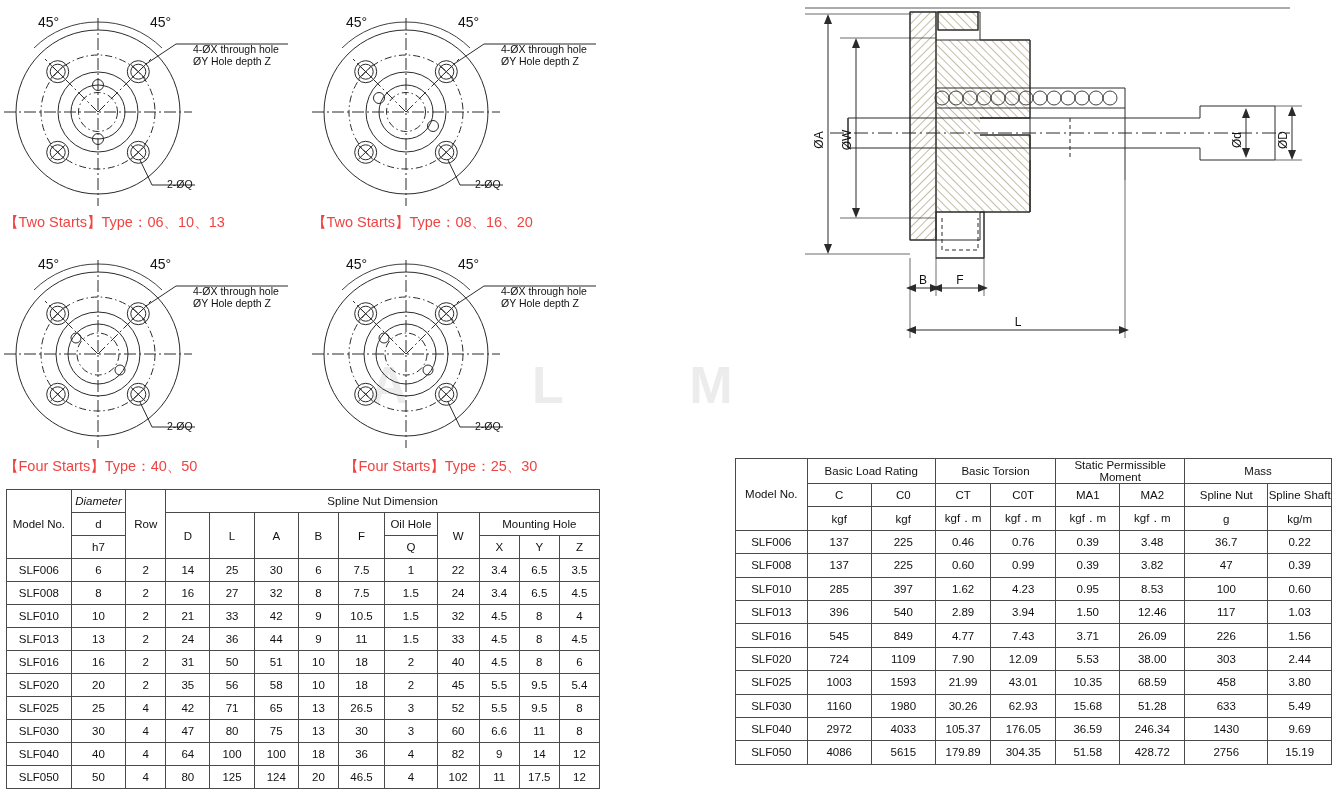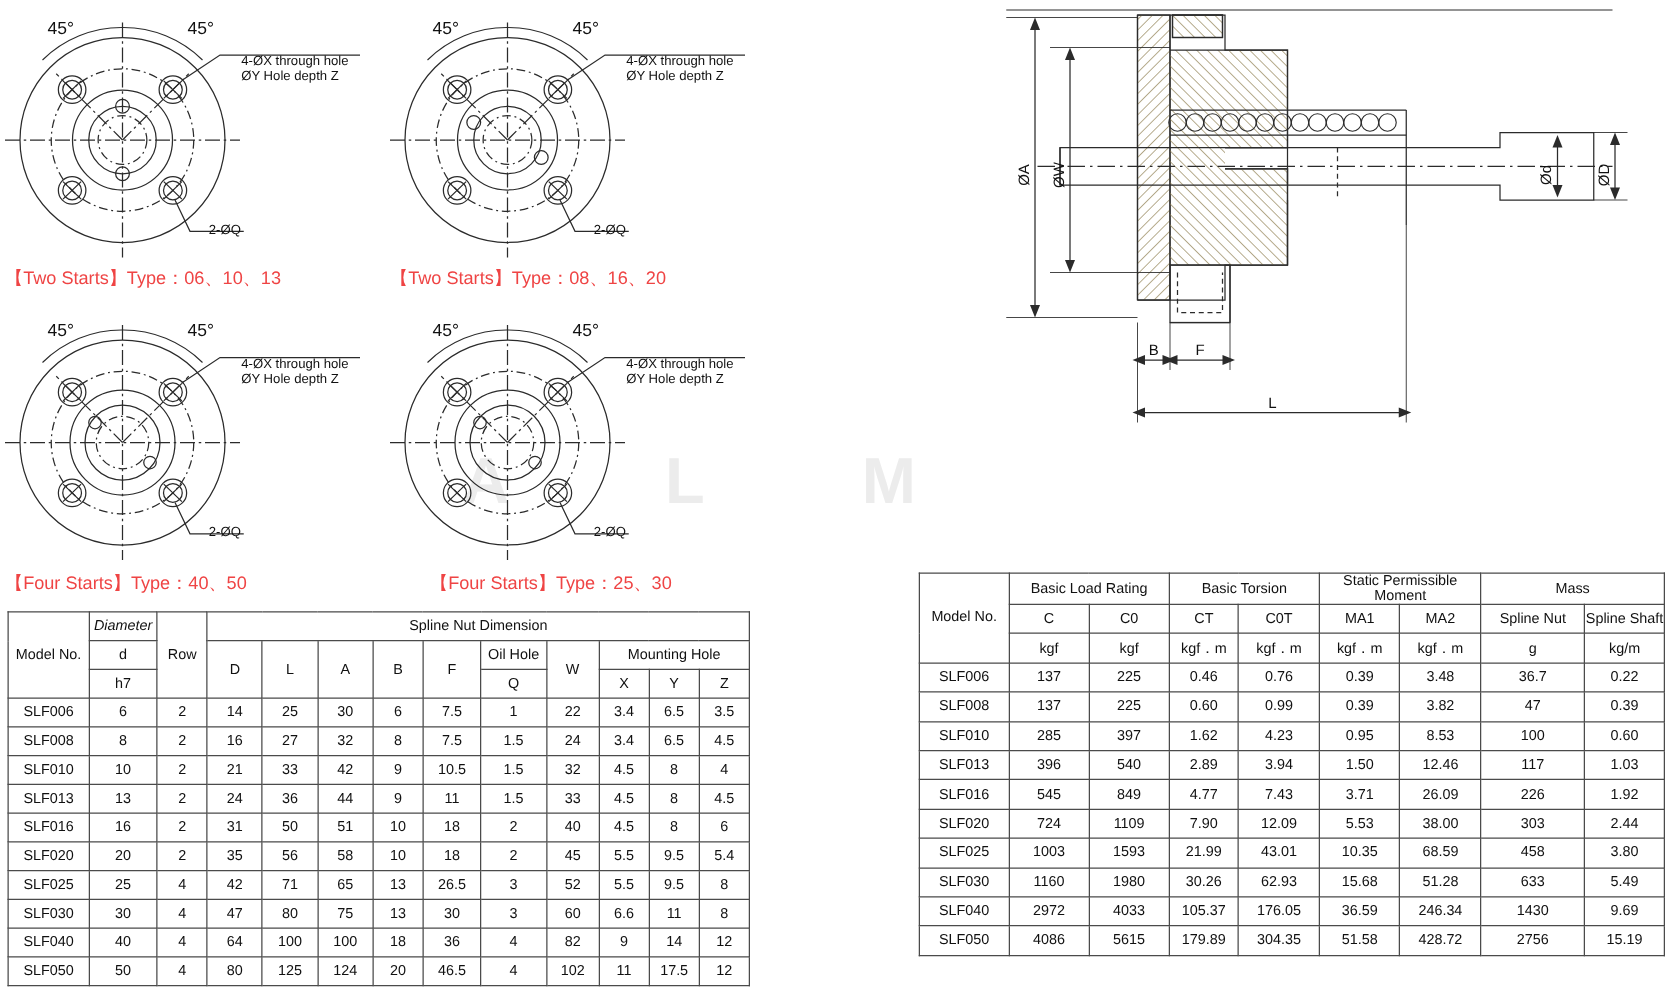--- a/index.html
+++ b/index.html
@@ -590,21 +590,21 @@
       </tr>
       <tr>
         <td>SLF016</td>
         <td>545</td>
         <td>849</td>
         <td>4.77</td>
         <td>7.43</td>
         <td>3.71</td>
         <td>26.09</td>
         <td>226</td>
-        <td>1.92</td>
+        <td>1.56</td>
       </tr>
       <tr>
         <td>SLF020</td>
         <td>724</td>
         <td>1109</td>
         <td>7.90</td>
         <td>12.09</td>
         <td>5.53</td>
         <td>38.00</td>
         <td>303</td>

